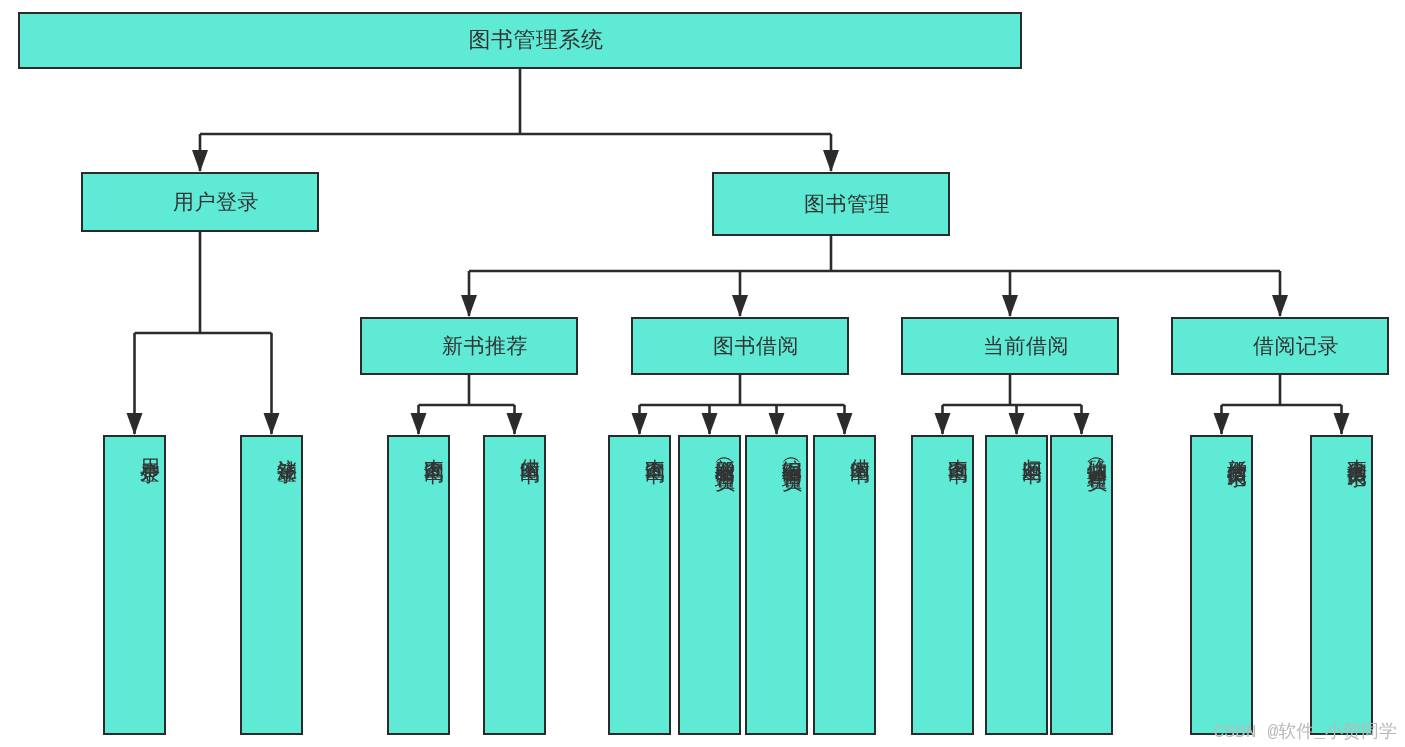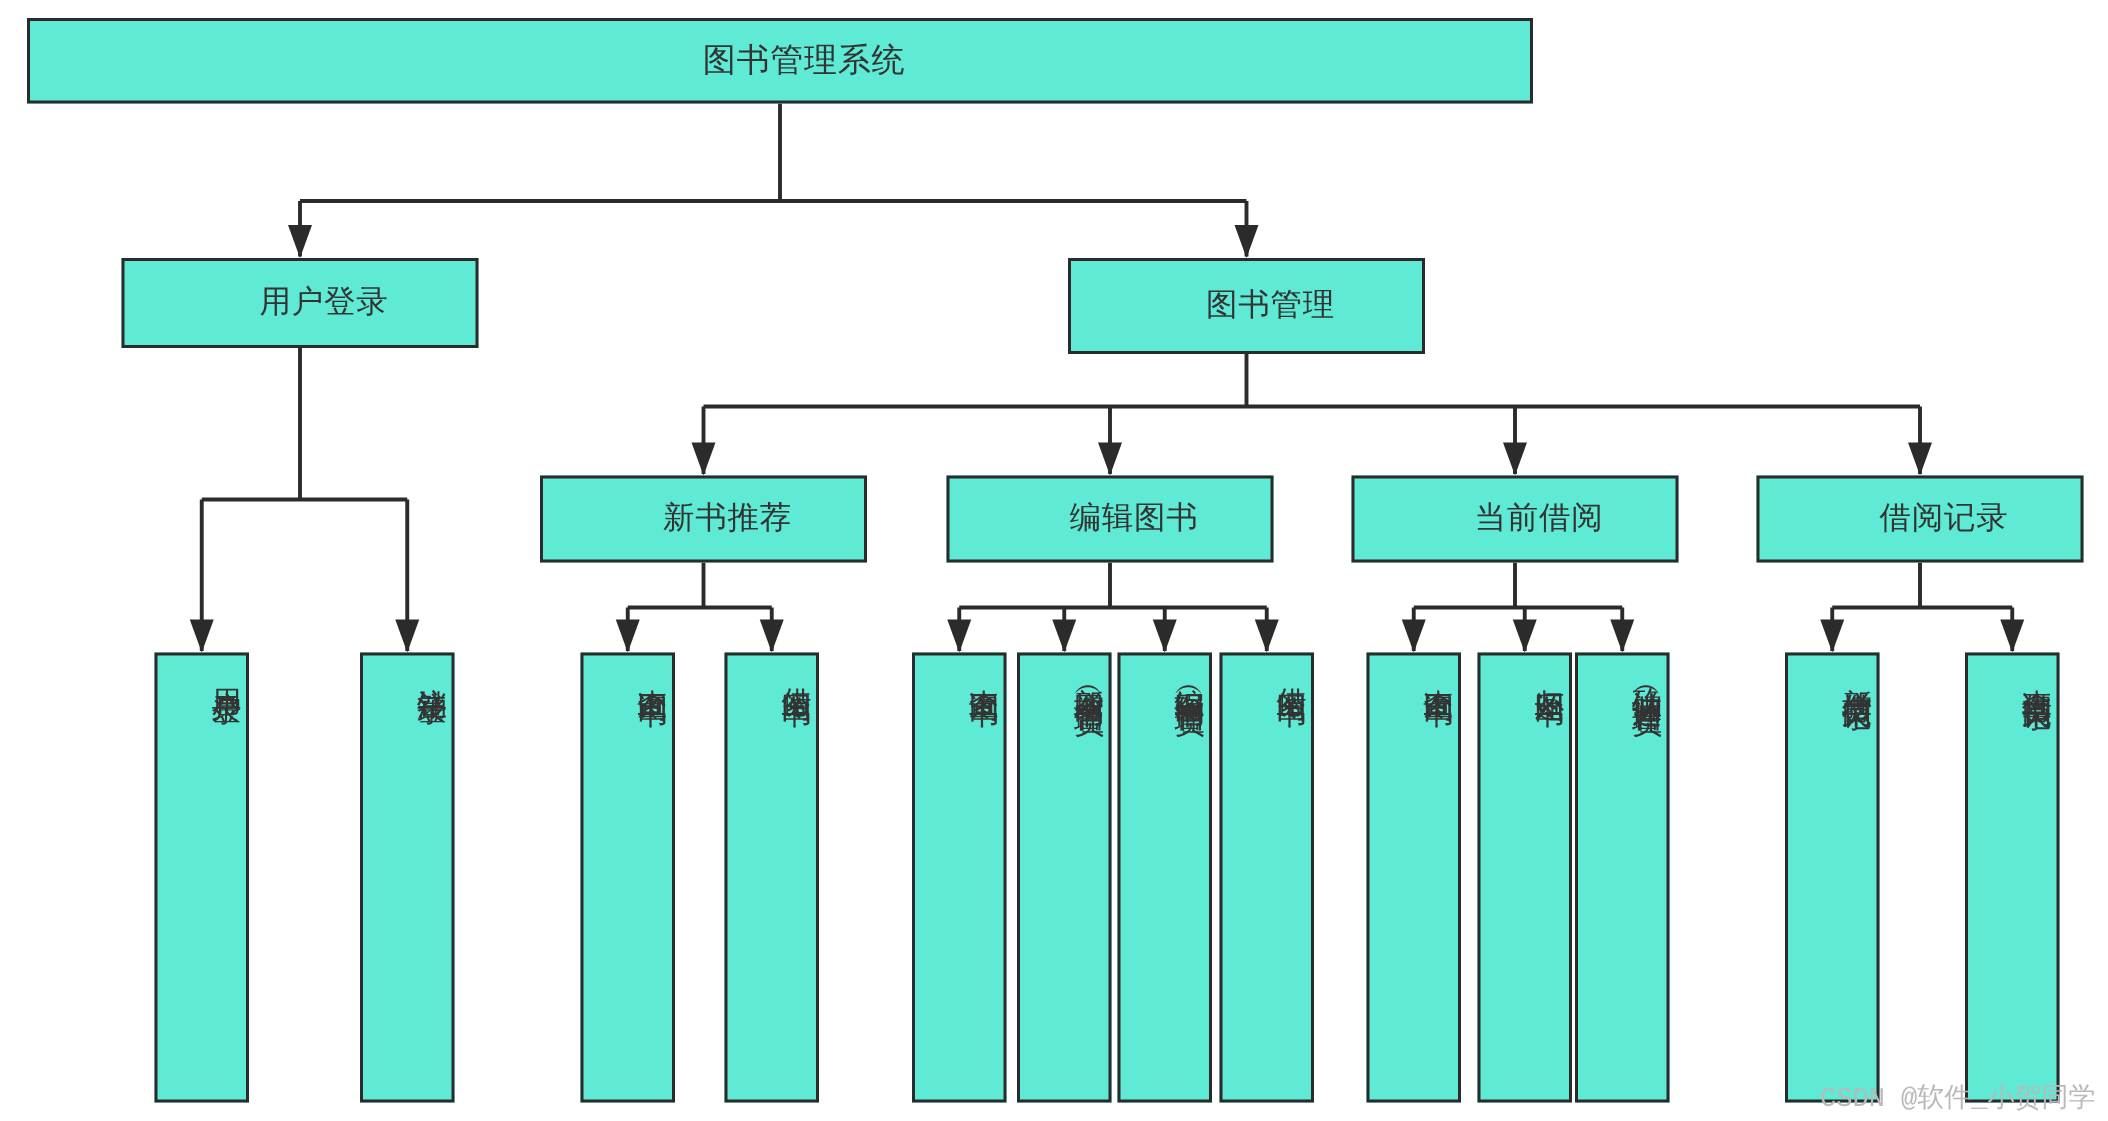--- a/index.html
+++ b/index.html
@@ -159,21 +159,21 @@
     <span class="node-label" style="color: rgb(51, 51, 51);">用户登录</span>
   </div>
   <div class="node horiz" id="box-book-manage" style="left: 712px; top: 172px; width: 238px; height: 64px; border-color: rgb(43, 43, 43);">
     <span class="node-label" style="color: rgb(51, 51, 51);">图书管理</span>
   </div>
 
   <div class="node horiz" id="box-new-book-rec" style="left: 360px; top: 317px; width: 218px; height: 58px; border-color: rgb(43, 43, 43);">
     <span class="node-label" style="color: rgb(51, 51, 51);">新书推荐</span>
   </div>
   <div class="node horiz" id="box-book-borrow" style="left: 631px; top: 317px; width: 218px; height: 58px; border-color: rgb(43, 43, 43);">
-    <span class="node-label" style="color: rgb(51, 51, 51);">编辑图书</span>
+    <span class="node-label" style="color: rgb(51, 51, 51);">图书借阅</span>
   </div>
   <div class="node horiz" id="box-current-borrow" style="left: 901px; top: 317px; width: 218px; height: 58px; border-color: rgb(43, 43, 43);">
     <span class="node-label" style="color: rgb(51, 51, 51);">当前借阅</span>
   </div>
   <div class="node horiz" id="box-borrow-record" style="left: 1171px; top: 317px; width: 218px; height: 58px; border-color: rgb(43, 43, 43);">
     <span class="node-label" style="color: rgb(51, 51, 51);">借阅记录</span>
   </div>
 
   <div class="node vert" id="box-leaf-user-login" style="left: 103px; top: 435px; width: 63px; height: 300px; border-color: rgb(43, 43, 43);">
     <span class="node-label" style="color: rgb(51, 51, 51);">用户登录</span>

